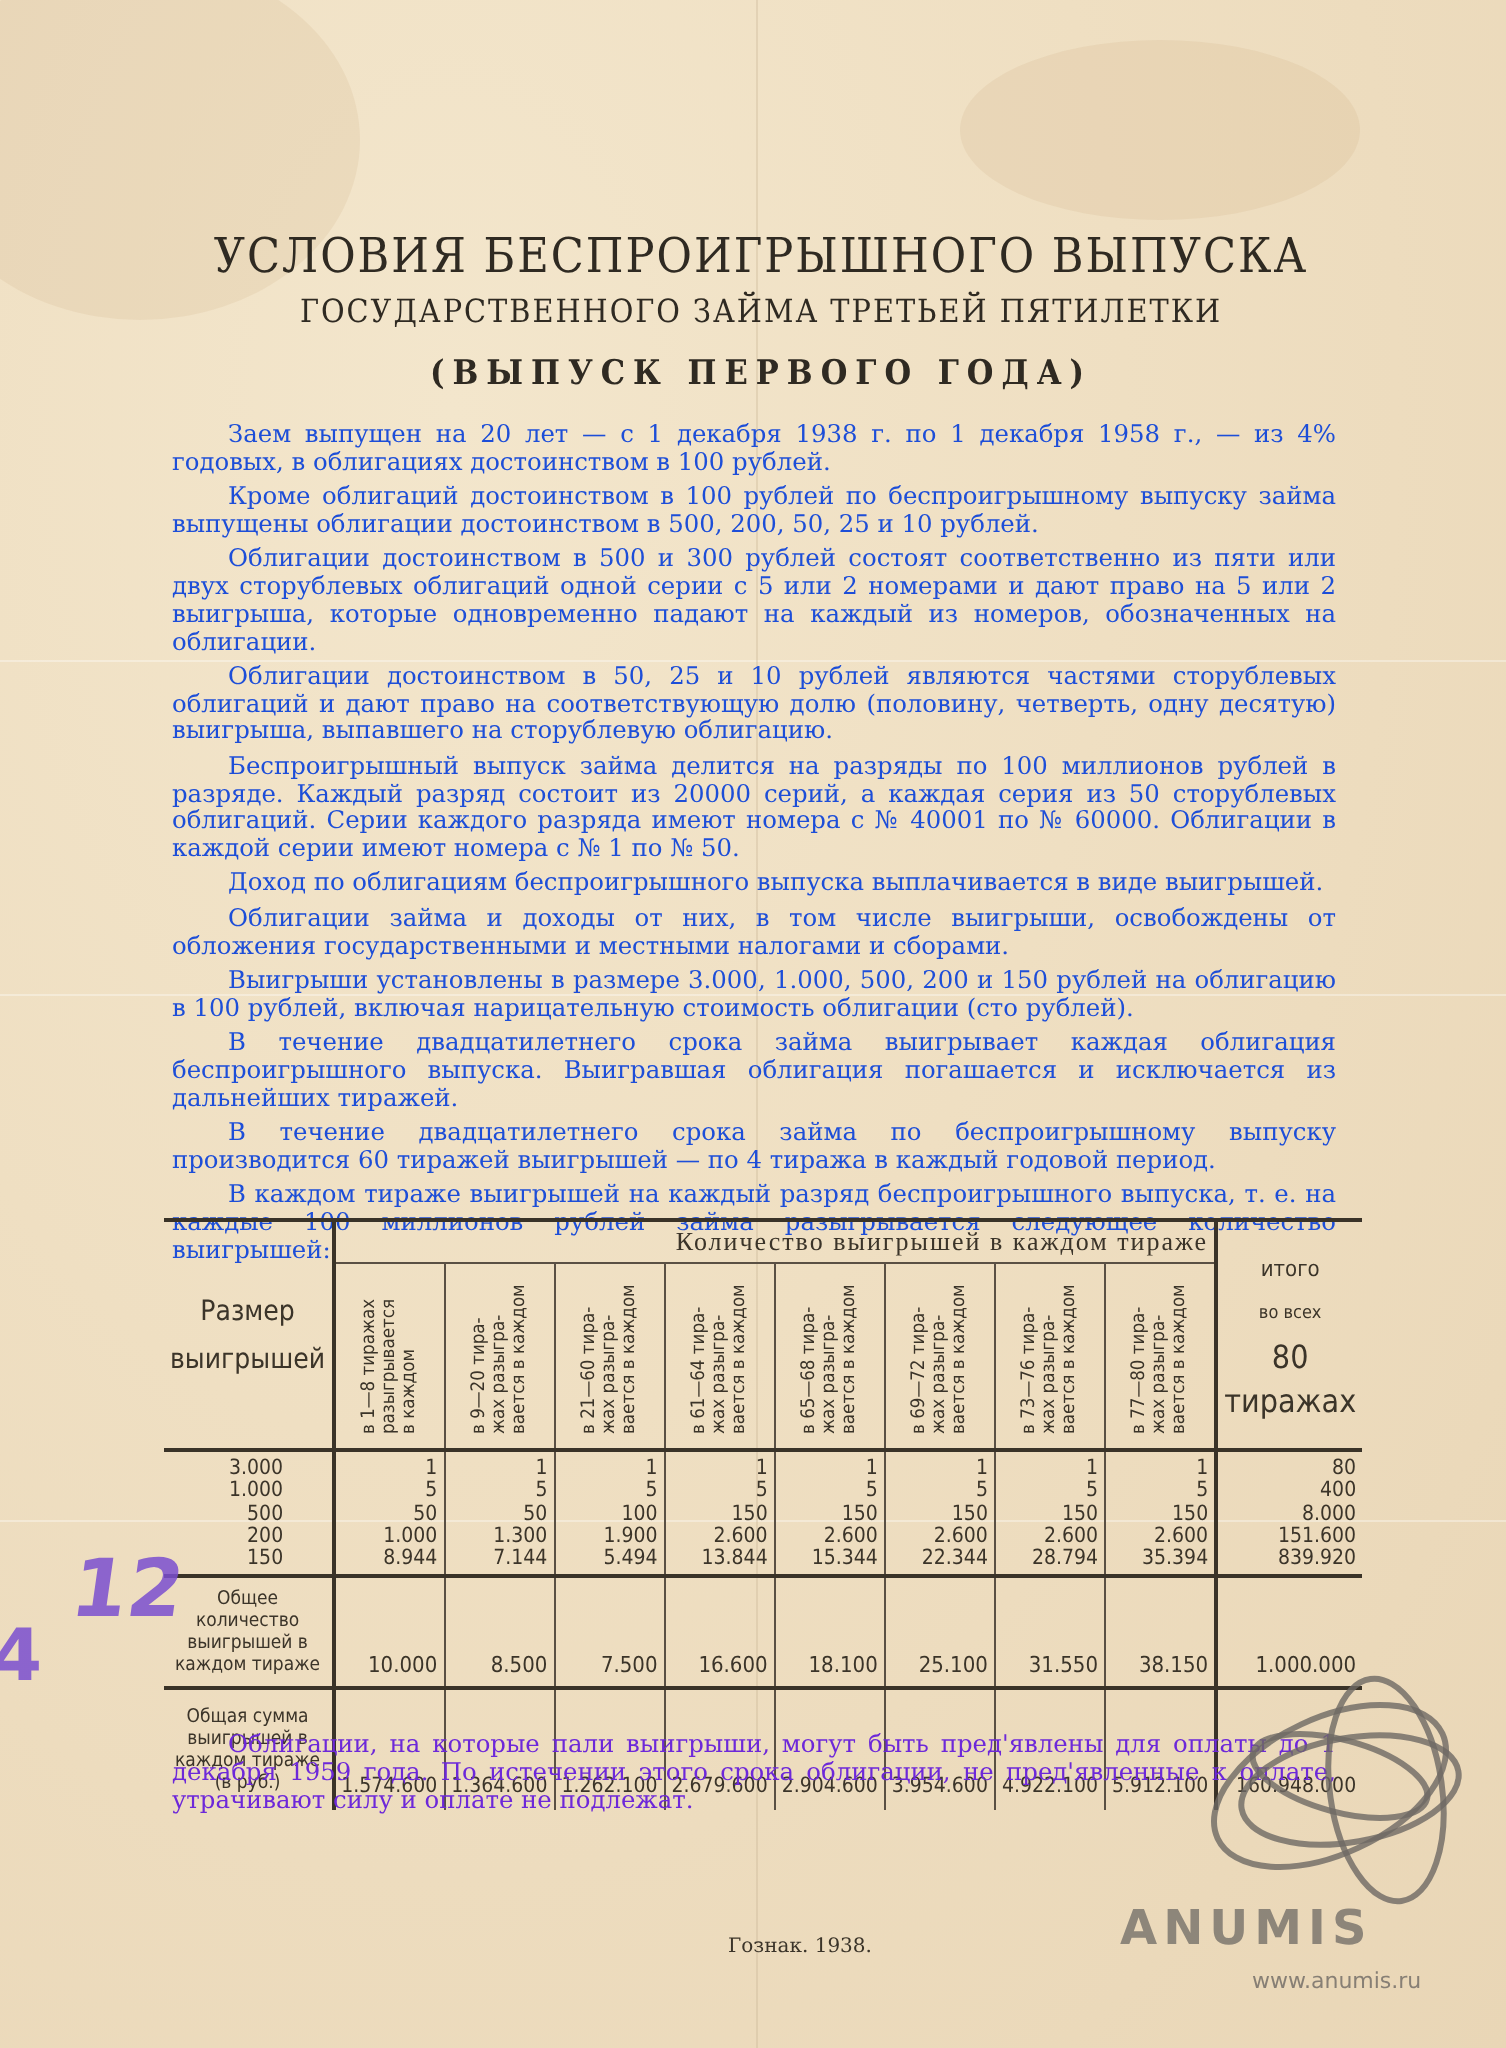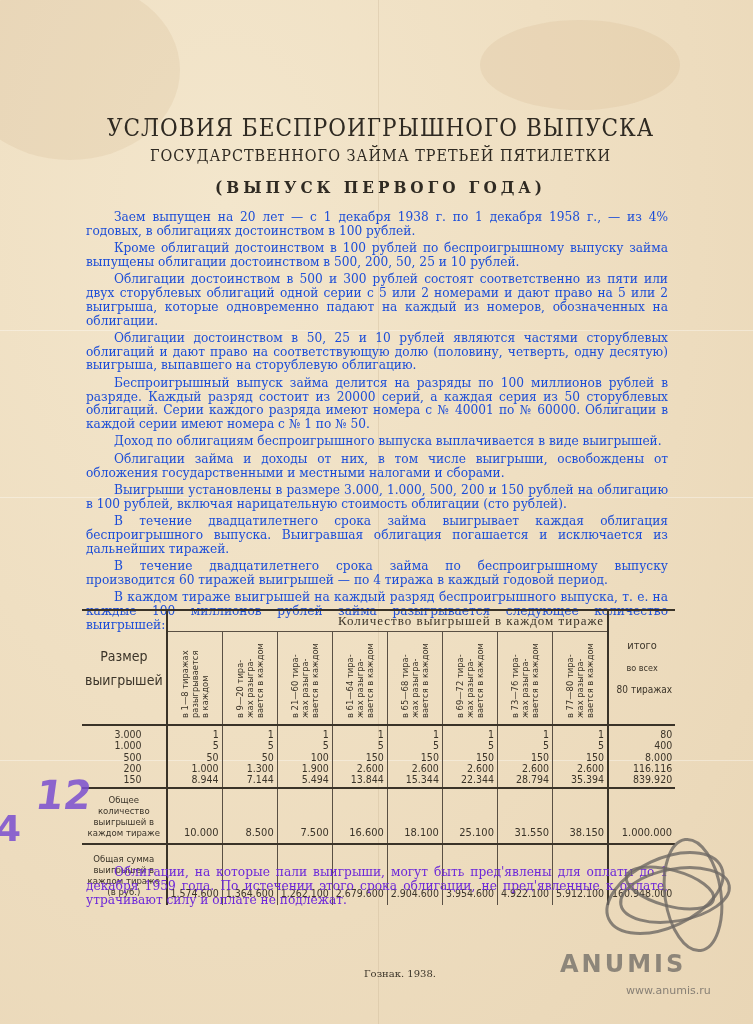--- a/index.html
+++ b/index.html
@@ -85,21 +85,21 @@
 </div>
 
 <table class="prizes">
   <tbody>
       <tr class="rule-top">
     <th rowspan="2" class="size-hdr">Размер выигрышей</th>
     <th colspan="8" class="hdr-main vr-strong">Количество выигрышей в каждом тираже</th>
     <th rowspan="2" class="total-hdr vr-strong">
       <div style="font-size:11px;">итого</div>
       <div style="font-size:9px;">во всех</div>
-      <div style="font-size:10px;text-align:right;">80 тиражах</div>
+      <div style="font-size:16px;">80 тиражах</div>
     </th>
   </tr>
   <tr>
     <th class="vert-cell vr-strong"><span class="vert">в 1—8 тиражах
 разыгрывается
 в каждом</span></th>
     <th class="vert-cell vr"><span class="vert">в 9—20 тира-
 жах разыгра-
 вается в каждом</span></th>
     <th class="vert-cell vr"><span class="vert">в 21—60 тира-
@@ -163,21 +163,21 @@
 2.600
 28.794</td>
     <td class="num vr">1
 5
 150
 2.600
 35.394</td>
     <td class="num vr-strong">80
 400
 8.000
-116.116
+151.600
 839.920</td>
   </tr>
   <tr class="row-sep">
     <td class="lbl">Общее количество выигрышей в каждом тираже</td>
     <td class="num-b vr-strong">10.000</td>
     <td class="num-b vr">8.500</td>
     <td class="num-b vr">7.500</td>
     <td class="num-b vr">16.600</td>
     <td class="num-b vr">18.100</td>
     <td class="num-b vr">25.100</td>

